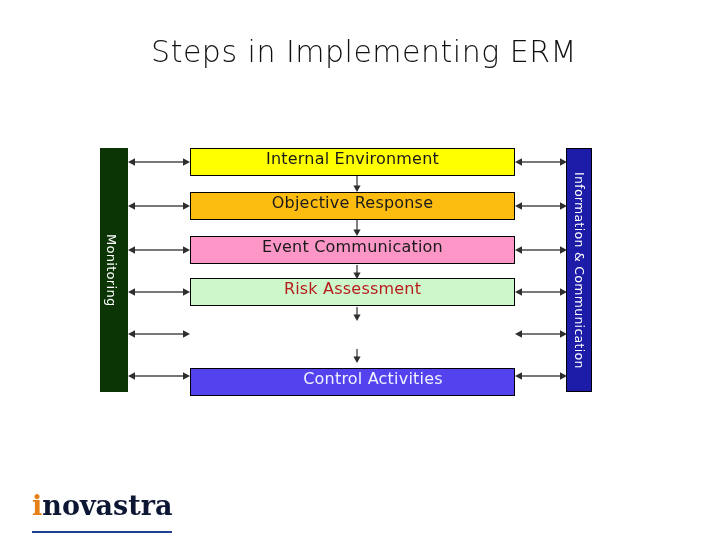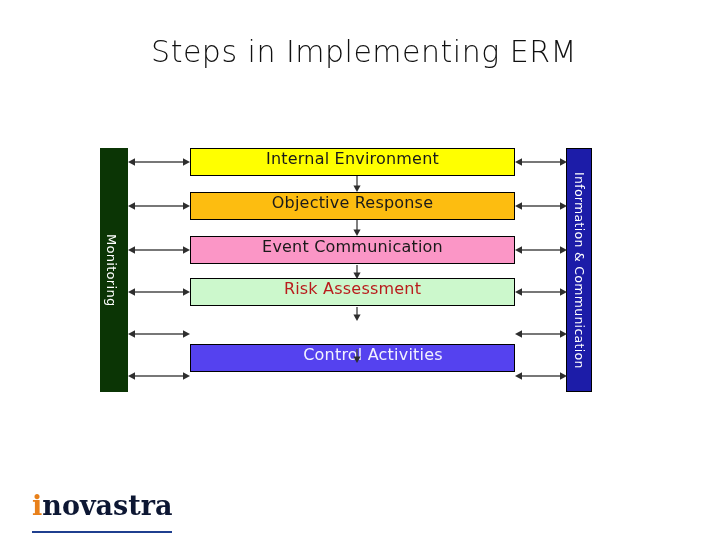--- a/index.html
+++ b/index.html
@@ -157,21 +157,21 @@
 
   <div class="step-box" style="top:236px;  background:#fb96c6; color:#1a1a1a;">
     <span>Event Communication</span>
   </div>
 
   <div class="step-box" style="top:278px;  background:#ccf8cc; color:#b91c1c;">
     <span>Risk Assessment</span>
   </div>
 
 
-  <div class="step-box" style="top:344px;  background:#5542ef; color:#f2f2ff;padding-left:41px;">
+  <div class="step-box" style="top:368px;  background:#5542ef; color:#f2f2ff;padding-left:41px;">
     <span>Control Activities</span>
   </div>
 
   <svg class="down-arrow" style="top:176px;" viewBox="0 0 12 16">
     <line x1="6" y1="0" x2="6" y2="11" stroke="#4a4a4a" stroke-width="1.4"></line>
     <polygon points="6,16 2.4,9.5 9.6,9.5" fill="#2e2e2e"></polygon>
   </svg>
   <svg class="down-arrow" style="top:220px;" viewBox="0 0 12 16">
     <line x1="6" y1="0" x2="6" y2="11" stroke="#4a4a4a" stroke-width="1.4"></line>
     <polygon points="6,16 2.4,9.5 9.6,9.5" fill="#2e2e2e"></polygon>

